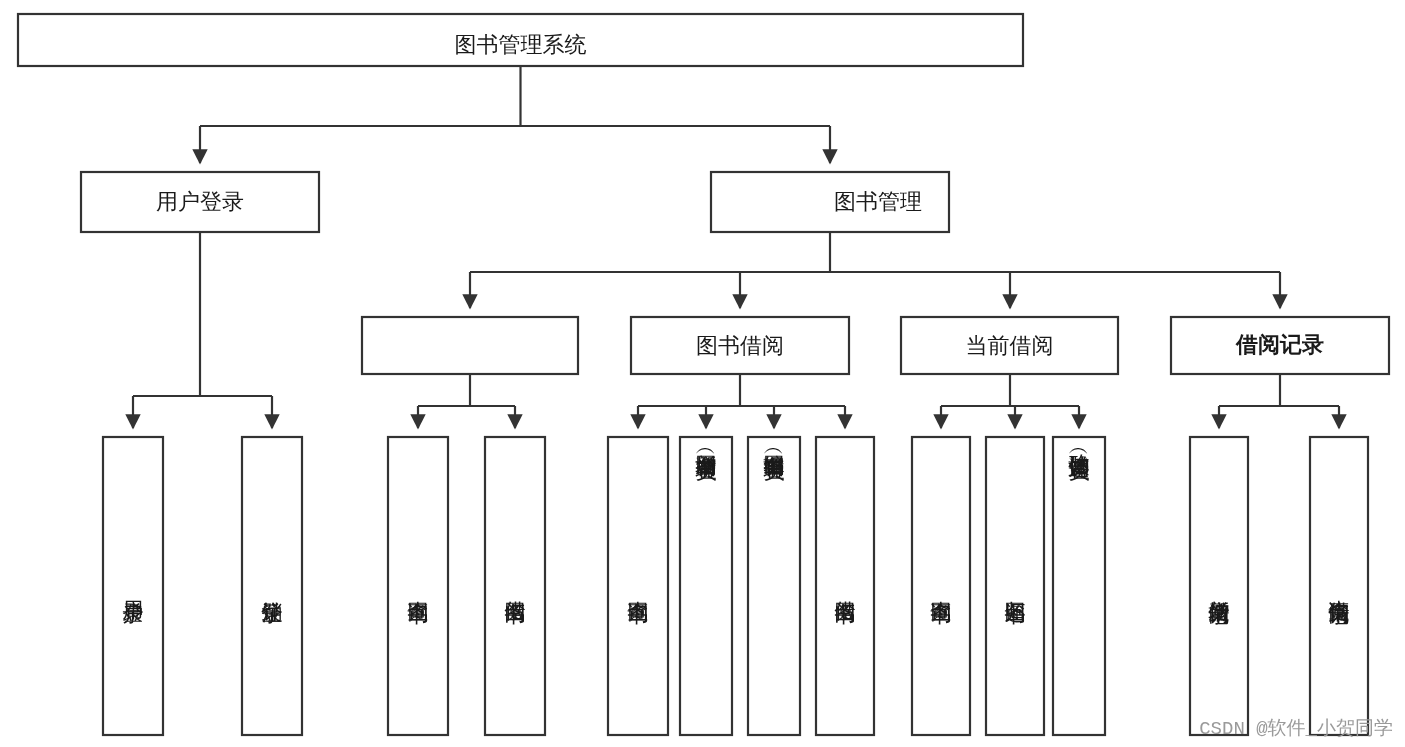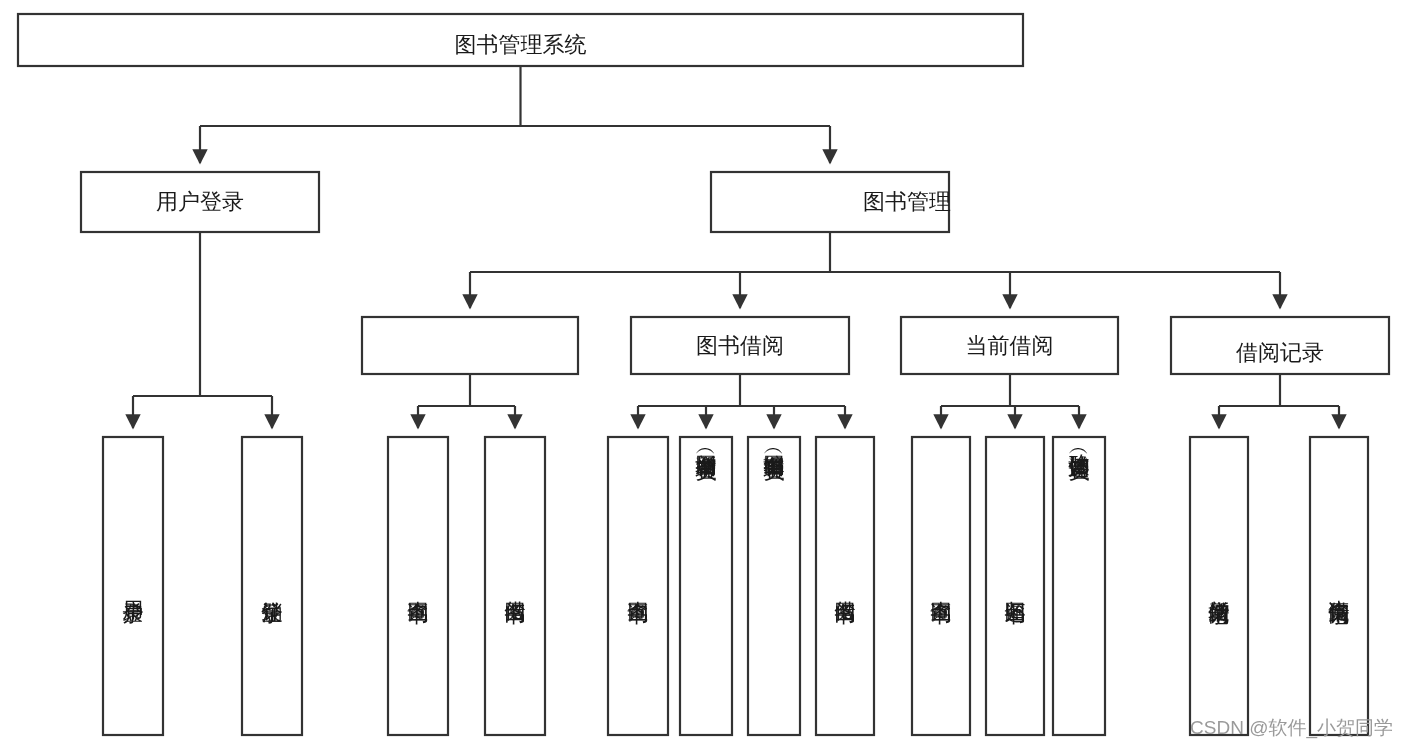--- a/index.html
+++ b/index.html
@@ -66,21 +66,21 @@
   .box-text {
     font-family: "DejaVu Sans", "Liberation Sans", sans-serif;
     font-size: 22px;
     color: #1a1a1a;
     white-space: nowrap;
   }
   .watermark {
     position: absolute;
     right: 12px;
     bottom: 6px;
-    font-family: Liberation Sans, sans-serif;
+    font-family: Liberation Mono, monospace;
     font-size: 19px;
     color: #9a9a9a;
     white-space: nowrap;
     pointer-events: none;
   }
 </style>
 </head>
 <body>
 
 <div id="stage">
@@ -171,31 +171,31 @@
     <rect class="node-box" x="1310" y="437" width="58" height="298"></rect>
   </svg>
 
   <div class="box-text-wrap" style="left:18px; top:14px; width:1005px; height:61px;">
     <span class="box-text">图书管理系统</span>
   </div>
 
   <div class="box-text-wrap" style="left:81px; top:172px; width:238px; height:60px;">
     <span class="box-text">用户登录</span>
   </div>
-  <div class="box-text-wrap" style="left:748px; top:172px; width:238px; height:60px;padding-left:40px;">
+  <div class="box-text-wrap" style="left:719px; top:172px; width:238px; height:60px;padding-left:40px;">
     <span class="box-text">图书管理</span>
   </div>
 
   <div class="box-text-wrap" style="left:901px; top:317px; width:217px; height:57px;">
     <span class="box-text">当前借阅</span>
   </div>
   <div class="box-text-wrap" style="left:631px; top:317px; width:218px; height:57px;">
     <span class="box-text">图书借阅</span>
   </div>
-  <div class="box-text-wrap" style="left:1171px; top:329px; width:218px; height:47px;">
+  <div class="box-text-wrap" style="left:1171px; top:321px; width:218px; height:47px;font-weight:bold;">
     <span class="box-text">借阅记录</span>
   </div>
 
   <div class="leaf-text-wrap" style="left:103px; top:437px; width:60px; height:298px;">
     <span class="leaf-text">用户登录</span>
   </div>
   <div class="leaf-text-wrap" style="left:242px; top:437px; width:60px; height:298px;">
     <span class="leaf-text">注销登录</span>
   </div>
   <div class="leaf-text-wrap" style="left:388px; top:437px; width:60px; height:298px;">

